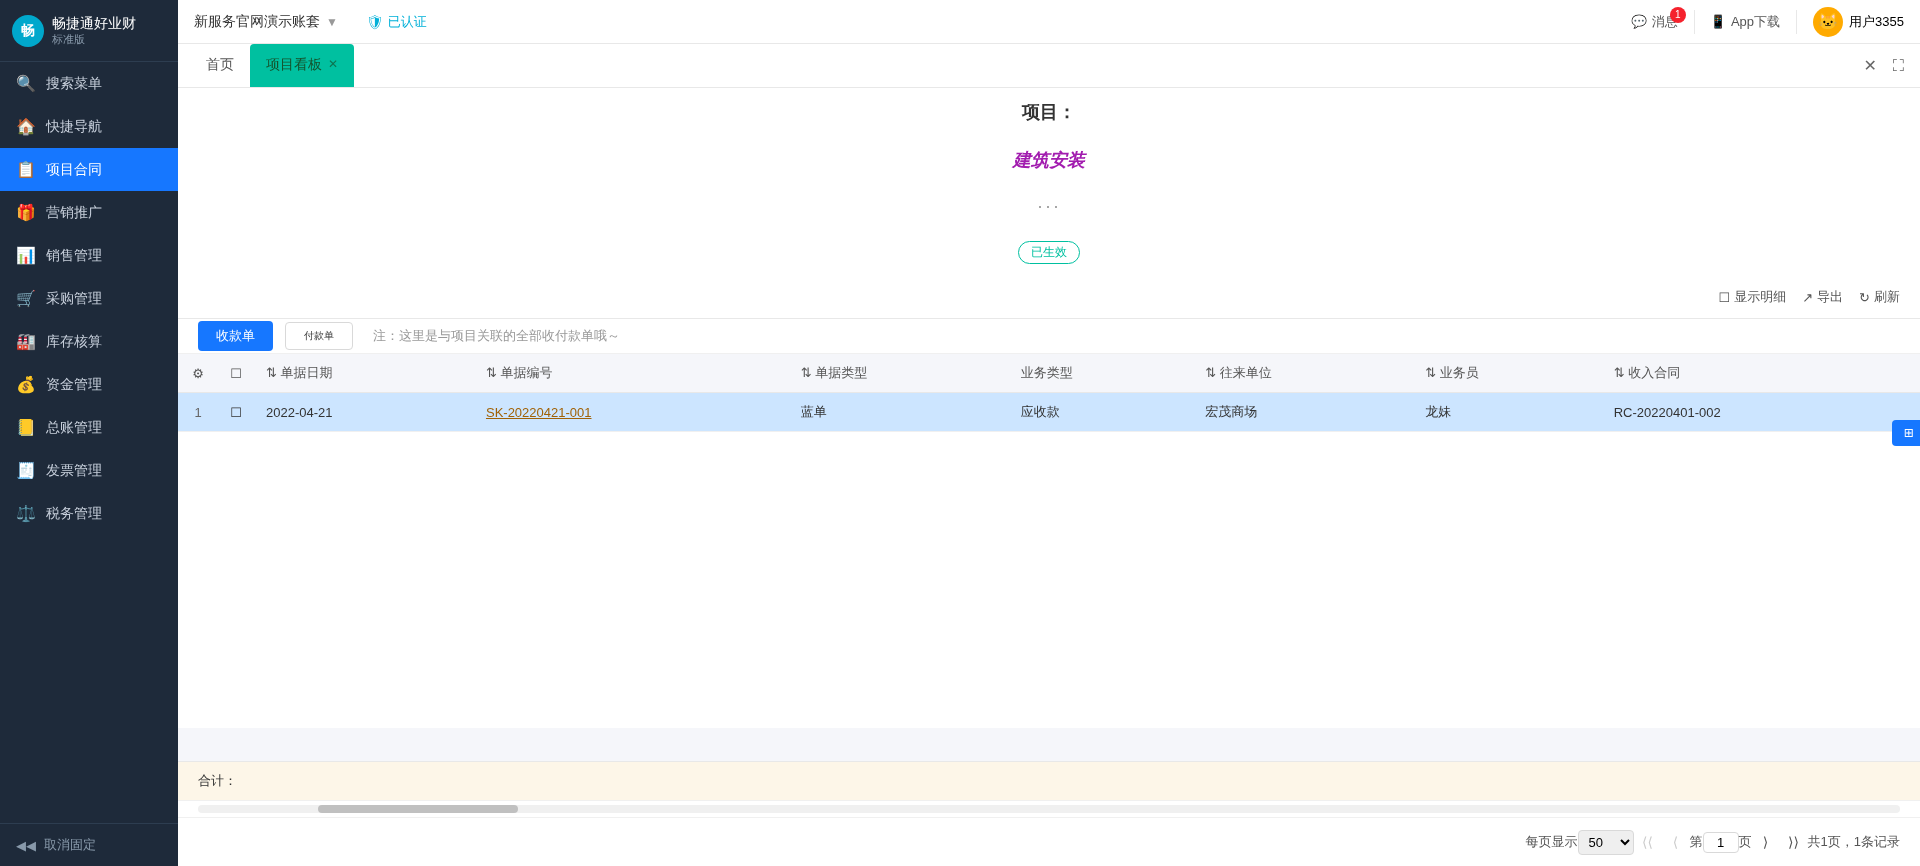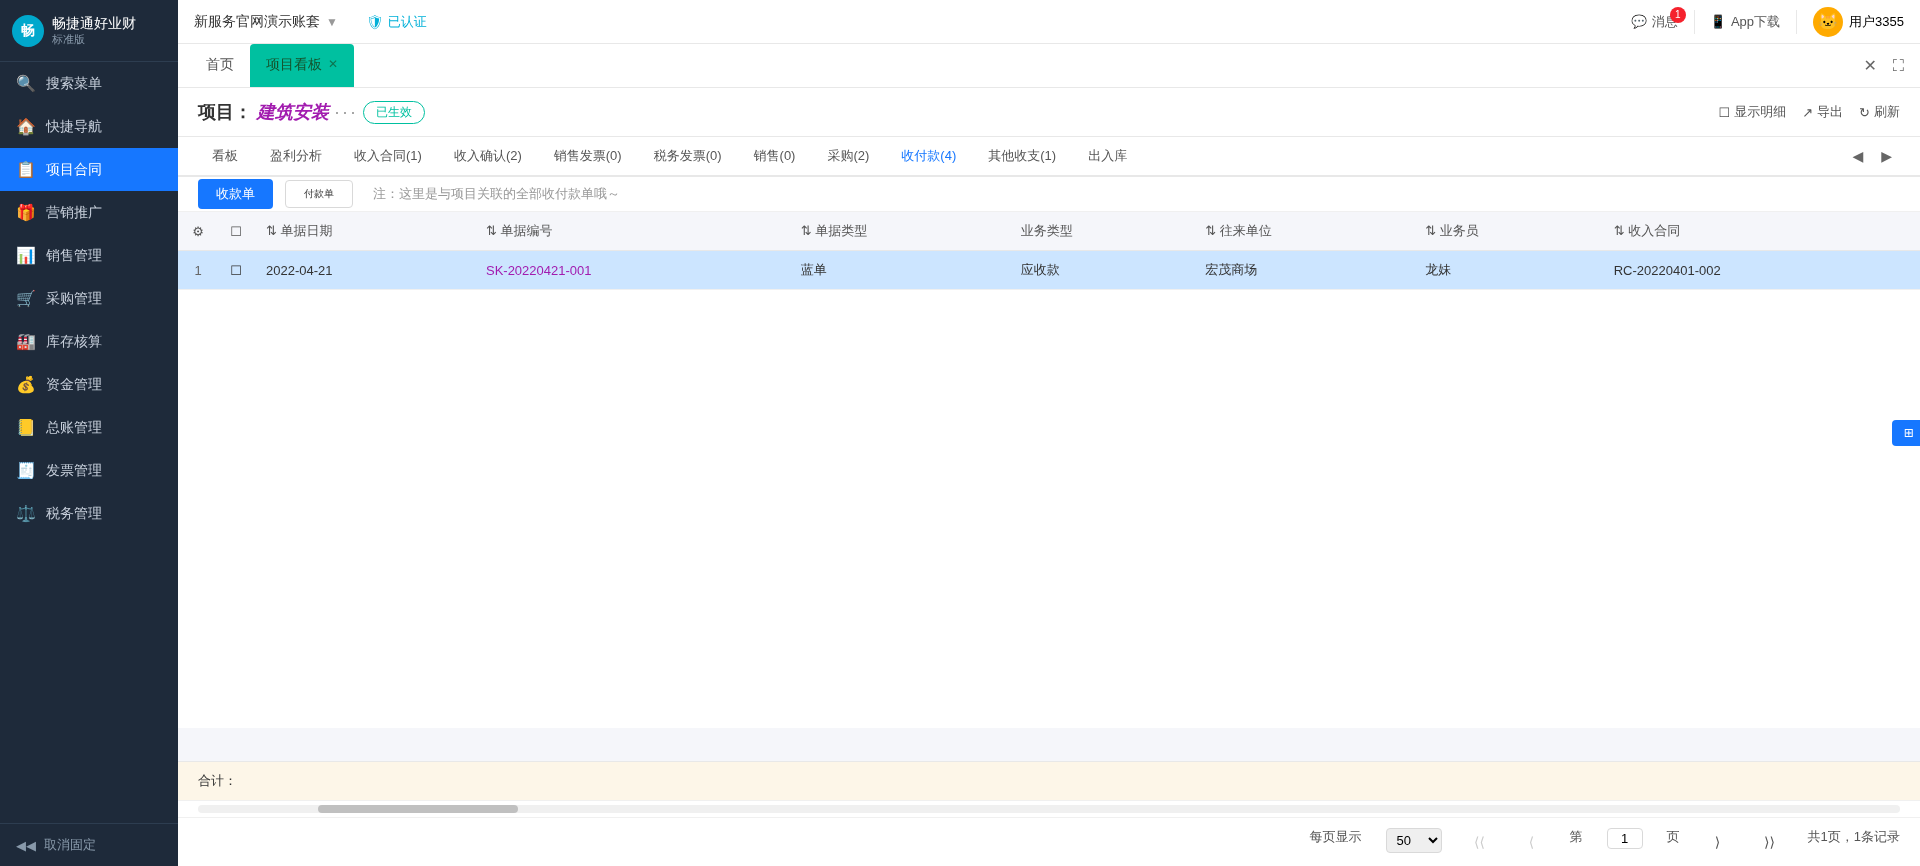--- a/index.html
+++ b/index.html
@@ -108,22 +108,23 @@
     .tab-controls { margin-left: auto; display: flex; gap: 8px; }
     .tab-ctrl-btn { background: none; border: none; cursor: pointer; font-size: 16px; color: #666; padding: 4px; }
 
     
     .page-content { flex: 1; background: #f5f6fa; overflow: hidden; display: flex; flex-direction: column; }
 
     
     .project-header {
       background: #fff;
       padding: 12px 20px;
-      display: flex; align-items: center; gap: 5px;
+      display: flex; align-items: center; gap: 24px;
       border-bottom: 1px solid #e8e8e8;
+      flex-direction: column;
     }
     .project-title { font-size: 18px; font-weight: bold; color: #a21caf; font-style: italic; }
     .project-more { color: #999; cursor: pointer; font-size: 18px; letter-spacing: 2px; }
     .project-status {
       border: 1px solid #00c0a0;
       color: #00c0a0;
       border-radius: 20px;
       padding: 2px 12px;
       font-size: 12px;
     }
@@ -193,21 +194,21 @@
       padding: 10px 12px;
       text-align: left;
       color: #555;
       font-weight: 500;
       border-bottom: 1px solid #e8e8e8;
       white-space: nowrap;
     }
     tbody tr { border-bottom: 1px solid #f0f0f0; }
     tbody tr.selected { background: #cce5ff; }
     tbody td { padding: 10px 12px; color: #333; }
-    .link-text { color: #a21caf; cursor: pointer; margin-top: 20px; }
+    .link-text { color: #a16207; text-decoration: underline; cursor: pointer; margin-top: 20px; }
     .gear-col { width: 40px; text-align: center; }
     .checkbox-col { width: 36px; text-align: center; }
     .row-num { color: #666; text-align: center; }
 
     
     .table-footer {
       background: #fdf6e8;
       padding: 10px 20px;
       font-size: 13px;
       color: #333;
@@ -232,22 +233,22 @@
       background: #c0c0c0;
       border-radius: 4px;
       width: 200px;
       margin-left: 120px;
     }
 
     
     .pagination {
       background: #fff;
       padding: 10px 20px;
-      display: flex; align-items: flex-start; justify-content: flex-end;
-      gap: 24px;
+      display: flex; align-items: center; justify-content: flex-end;
+      gap: 0;
       font-size: 13px;
       color: #555;
       border-top: 1px solid #f0f0f0;
     }
     .pagination-btn {
       width: 28px; height: 28px;
       display: flex; align-items: center; justify-content: center;
       cursor: pointer;
       border: none; background: none;
       color: #555; font-size: 14px;
@@ -414,37 +415,20 @@
           <span>↗</span>
           <span>导出</span>
         </div>
         <div class="header-action-btn">
           <span>↻</span>
           <span>刷新</span>
         </div>
       </div>
     </div>
 
-    <div class="sub-tabs">
-      <div class="sub-tab">看板</div>
-      <div class="sub-tab">盈利分析</div>
-      <div class="sub-tab">收入合同(1)</div>
-      <div class="sub-tab">收入确认(2)</div>
-      <div class="sub-tab">销售发票(0)</div>
-      <div class="sub-tab">税务发票(0)</div>
-      <div class="sub-tab">销售(0)</div>
-      <div class="sub-tab">采购(2)</div>
-      <div class="sub-tab active">收付款(4)</div>
-      <div class="sub-tab">其他收支(1)</div>
-      <div class="sub-tab">出入库</div>
-      <div class="sub-tabs-arrows">
-        <span class="sub-tab-arrow">◀</span>
-        <span class="sub-tab-arrow">▶</span>
-      </div>
-    </div>
 
     <div class="panel-controls">
       <button class="btn-primary">收款单</button>
       <button class="btn-default">付款单</button>
       <span class="panel-note">注：这里是与项目关联的全部收付款单哦～</span>
     </div>
 
     <div class="table-wrapper">
       <table>
         <thead>

